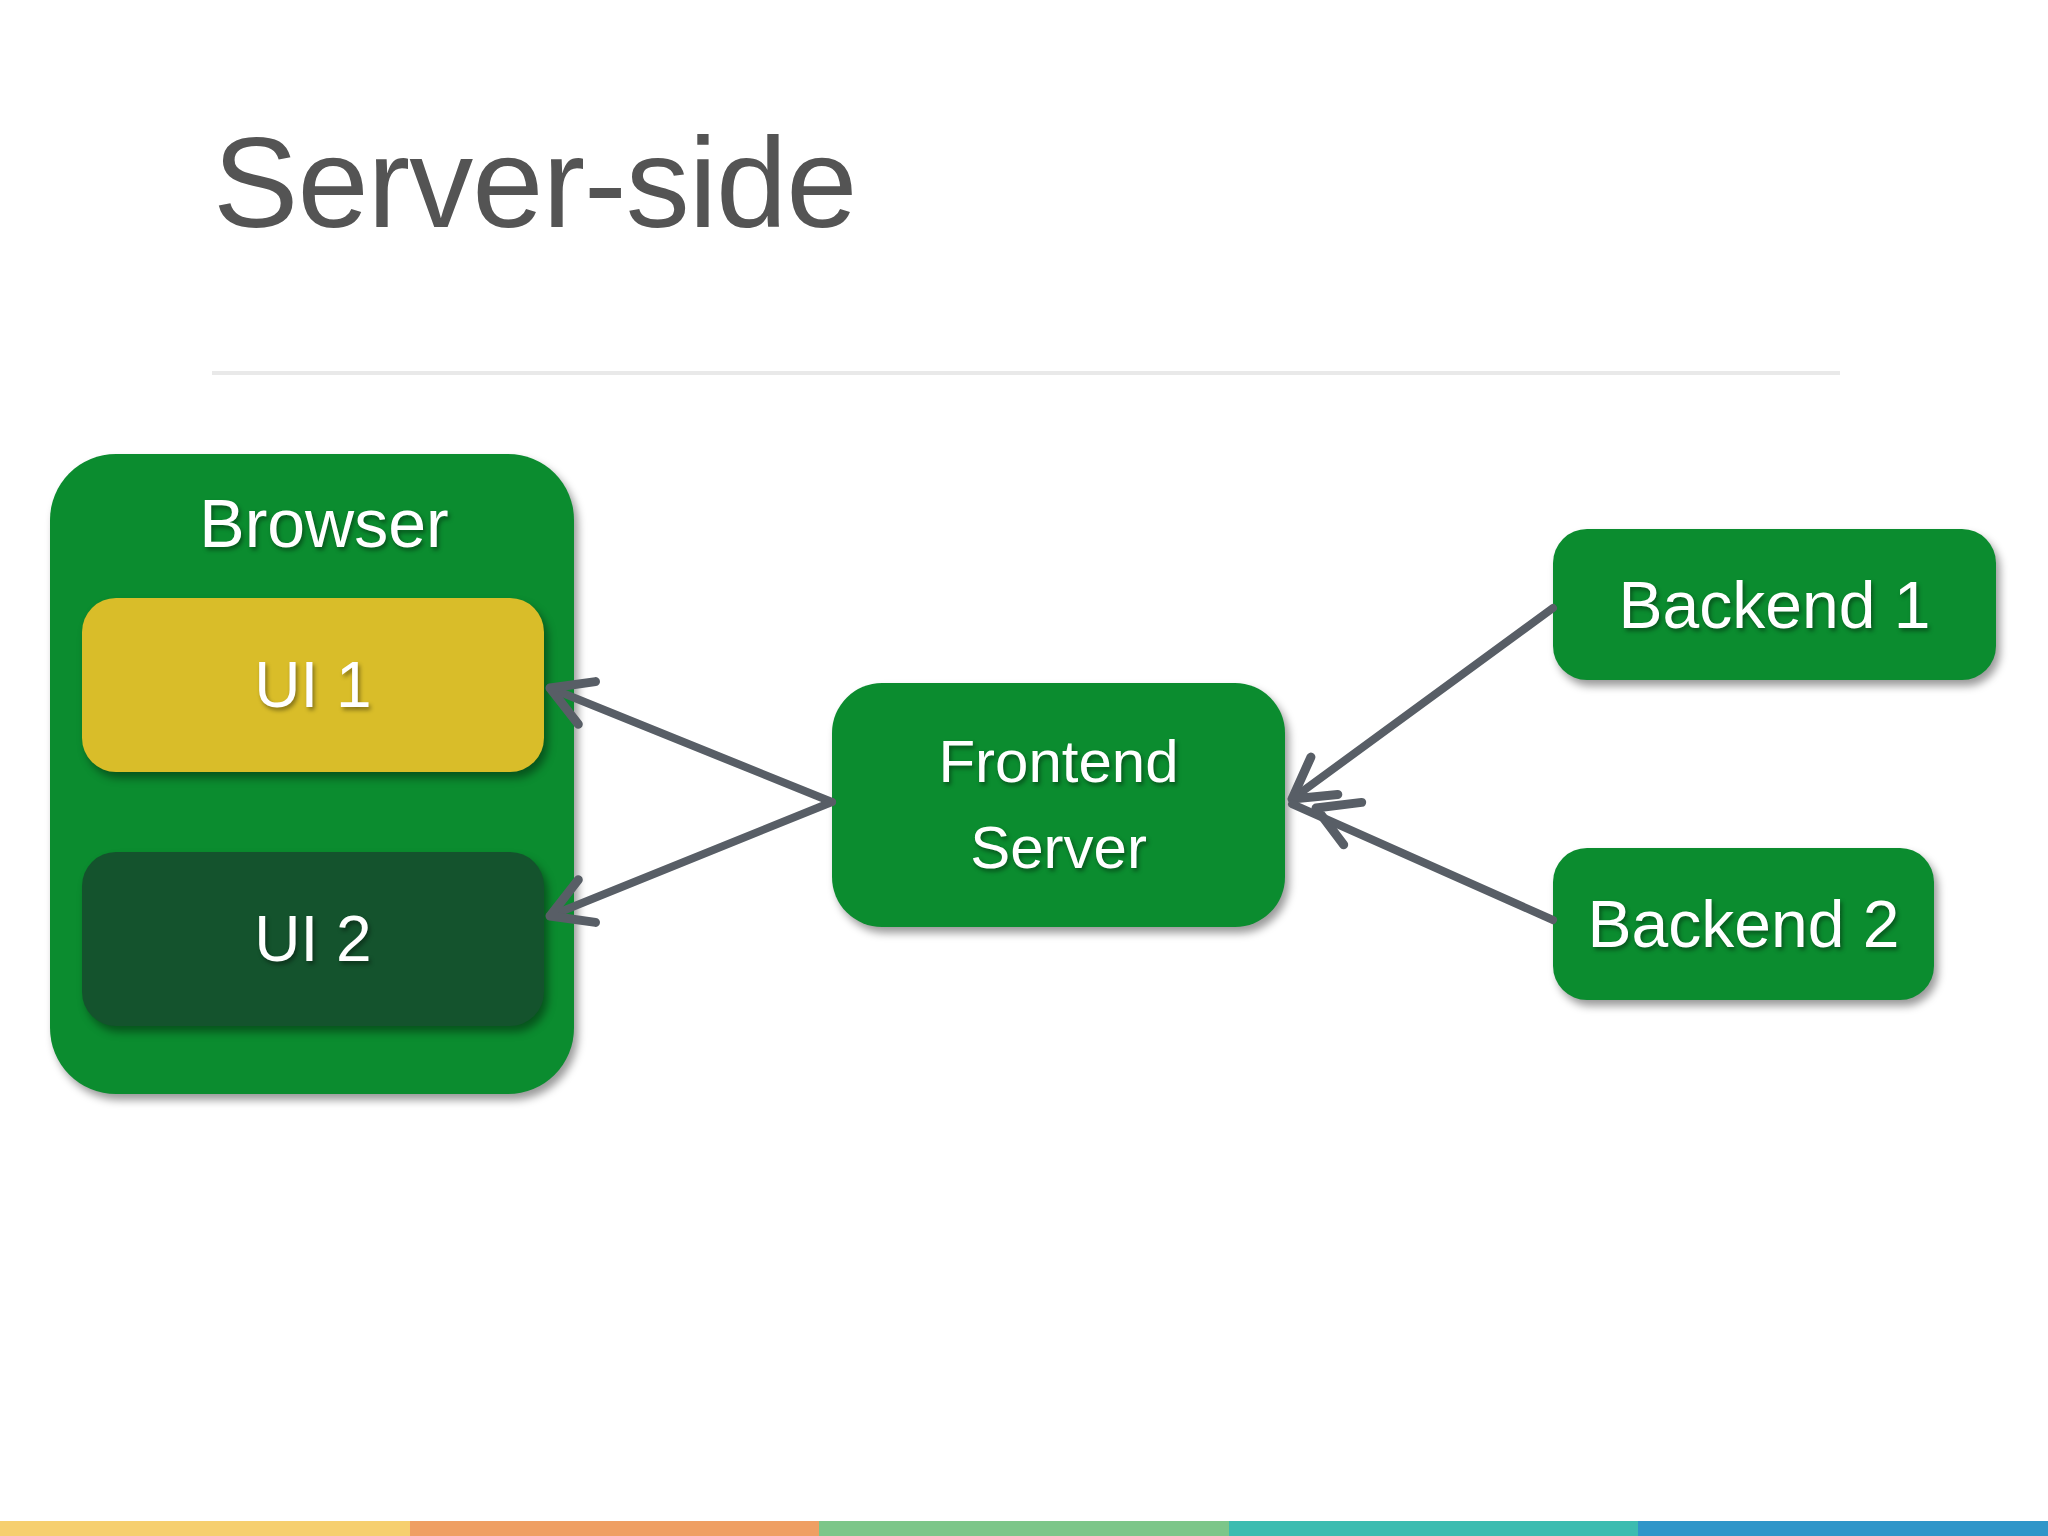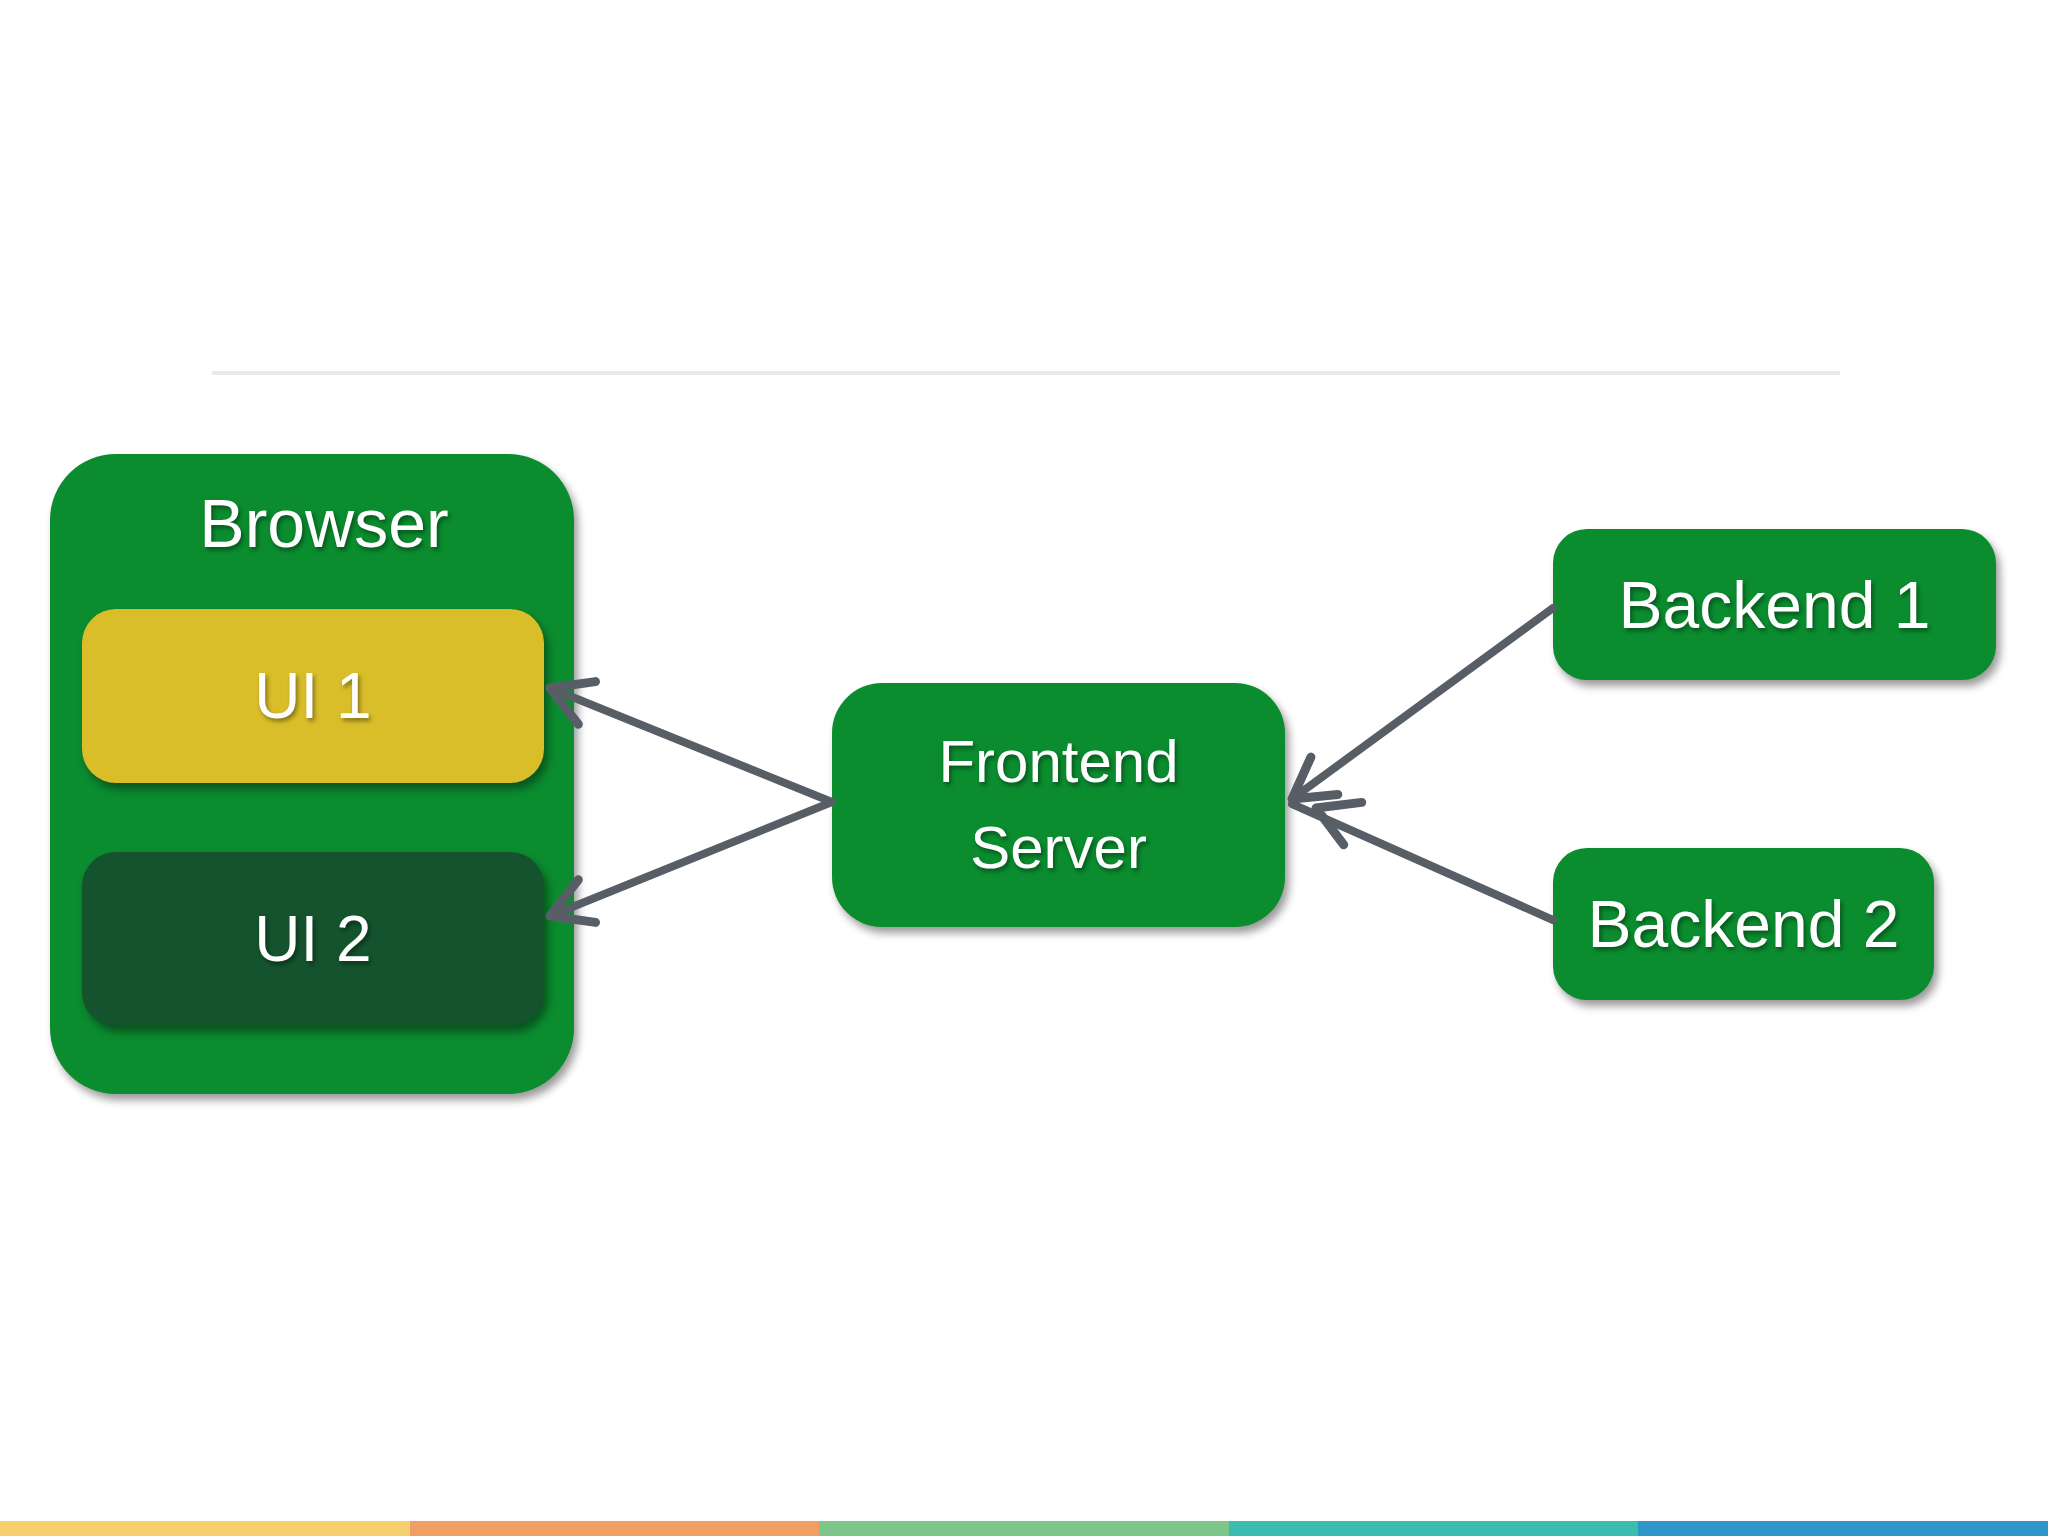--- a/index.html
+++ b/index.html
@@ -94,27 +94,28 @@
     left: 0; top: 1521px;
     width: 2048px; height: 15px;
     display: flex;
   }
   .footer-stripe div { flex: 1 1 20%; height: 100%; }
 </style>
 </head>
 <body>
 
 <h1 class="slide-title" style="color: rgb(84, 84, 84);">
+  <span>Server-side</span>
 </h1>
 <div class="title-underline" style="background: rgb(233, 233, 233);"></div>
 
 <div class="node browser-box" style="background: rgb(11, 140, 47);"></div>
 <div class="browser-label">Browser</div>
 
-<div class="node ui1-box" style="background: rgb(217, 189, 41); margin-top: 11px;">
+<div class="node ui1-box" style="background: rgb(217, 189, 41);">
   <span>UI 1</span>
 </div>
 <div class="node ui2-box" style="background: #14532d;">
   <span>UI 2</span>
 </div>
 
 <div class="node frontend-box" style="background: rgb(11, 140, 47);">
   <div>
     <span>Frontend</span>
     <span>Server</span>

